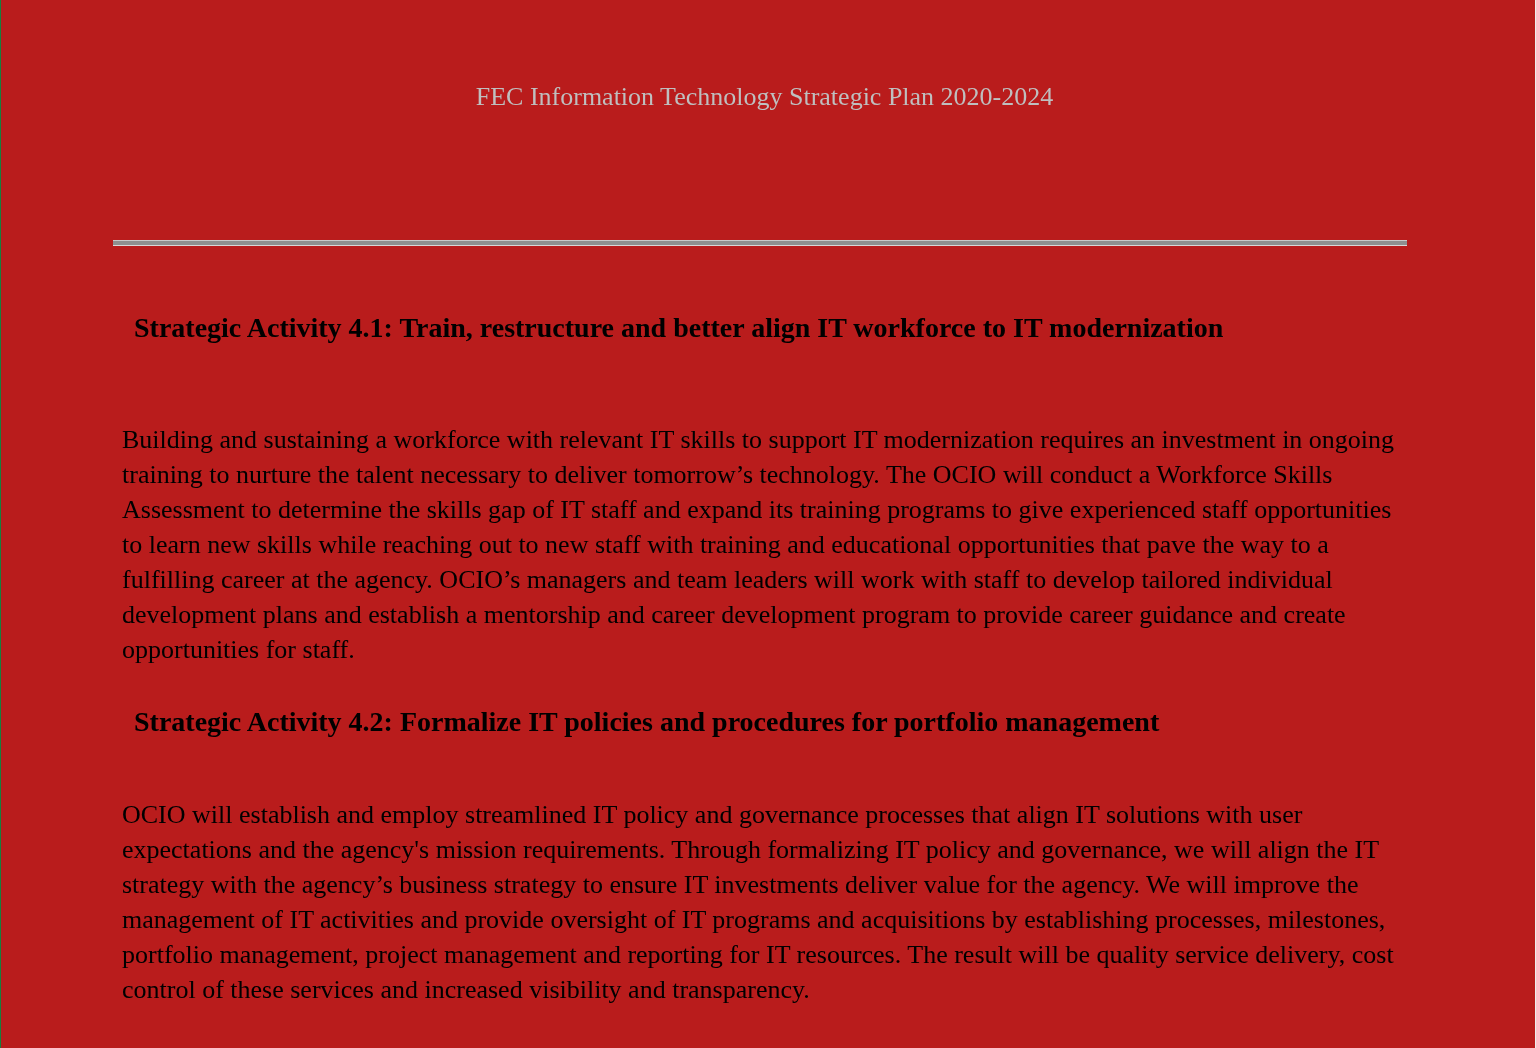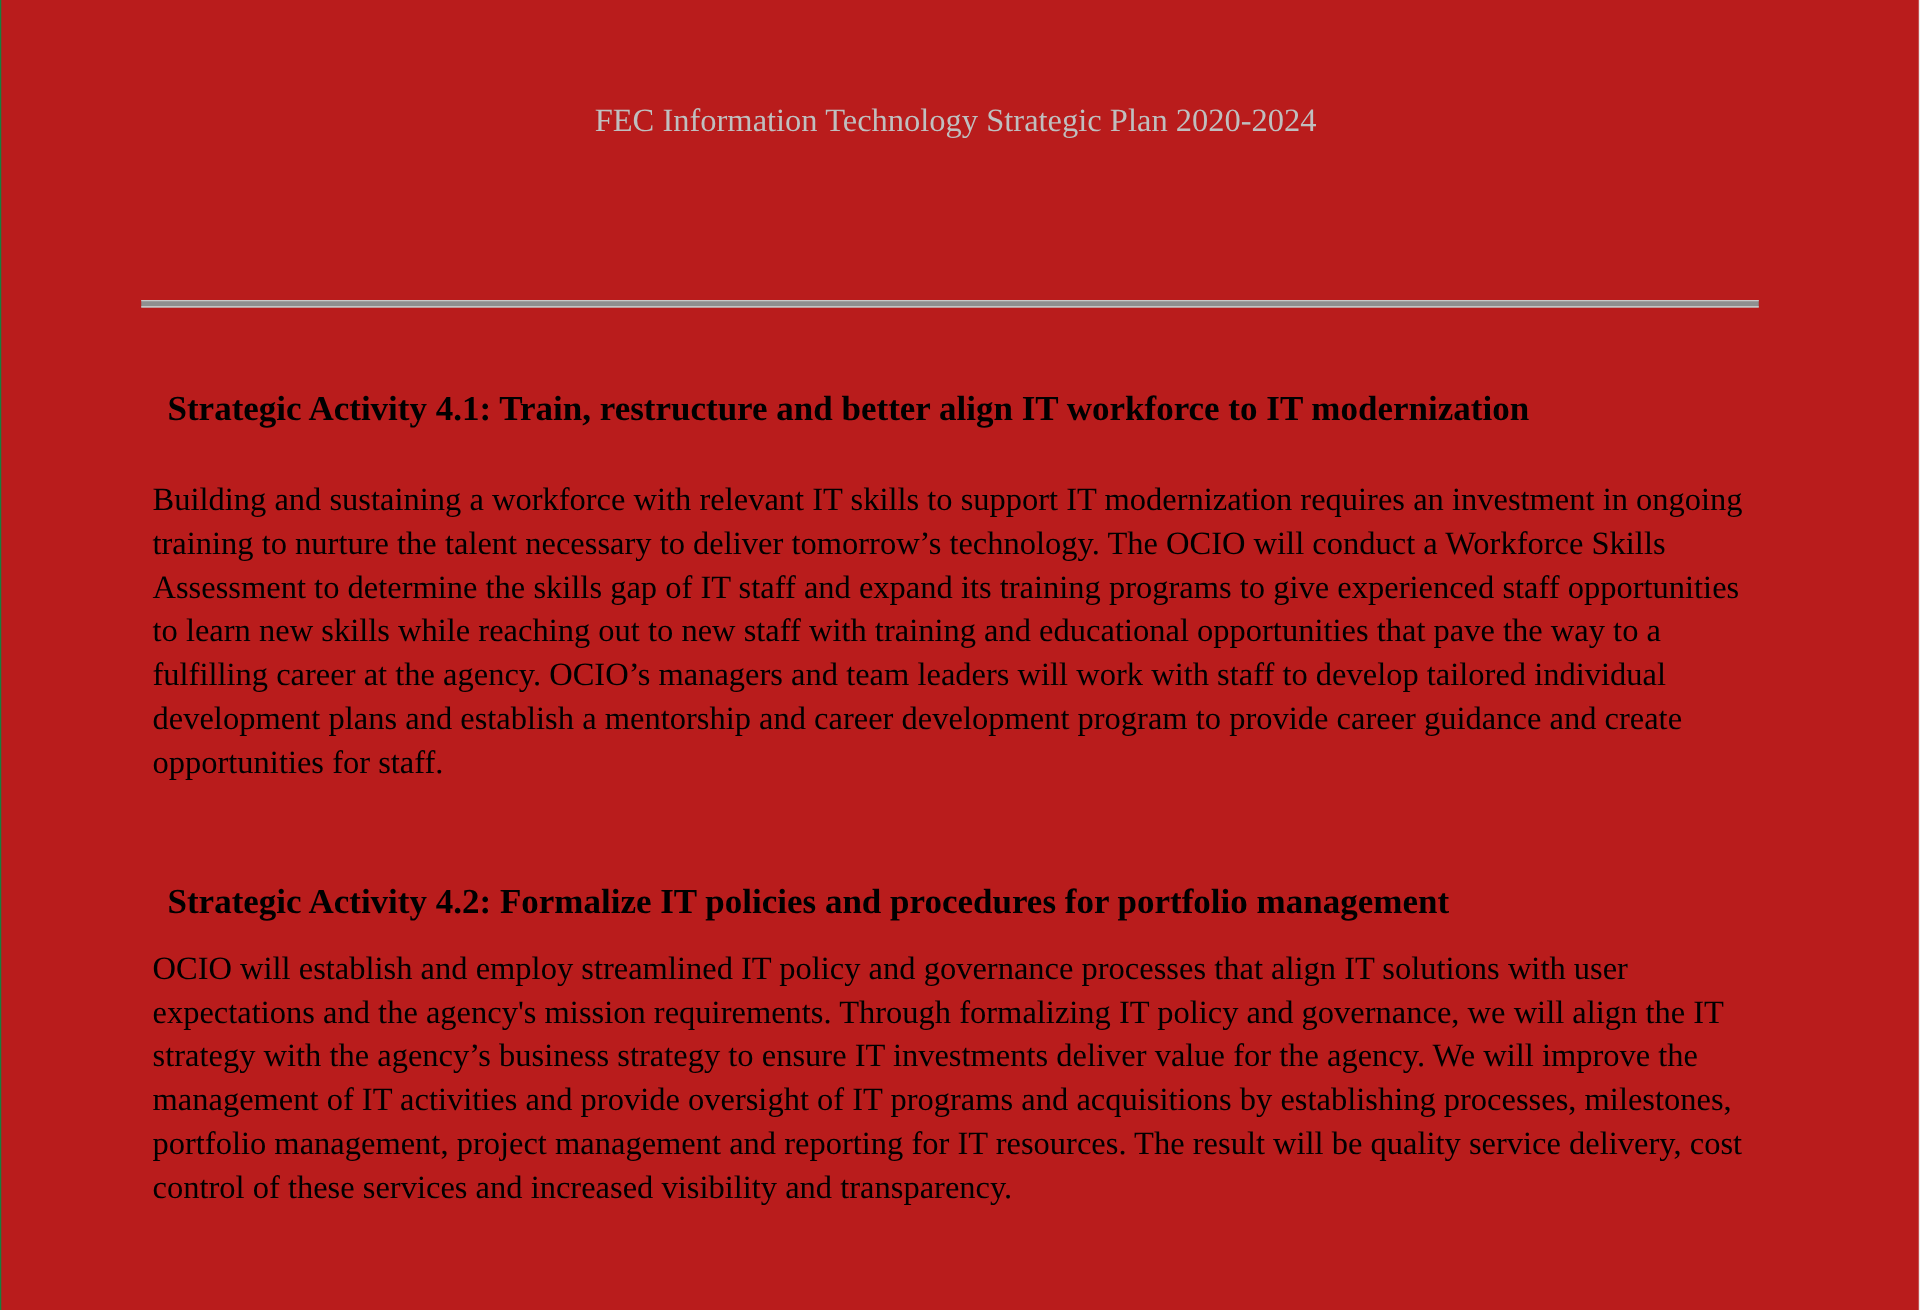--- a/index.html
+++ b/index.html
@@ -60,20 +60,21 @@
   }
   .section-heading.h1 { top: 310px; }
   .section-heading.h2 { top: 704px; }
   .section-paragraph {
     position: absolute;
     left: 121px;
     width: 1285px;
     font-size: 26px;
     line-height: 35px;
     text-align: left;
+    margin-top: 40px;
   }
   .section-paragraph.p1 { top: 382px; }
   .section-paragraph.p2 { top: 757px; }
 </style>
 </head>
 <body>
 
 <div class="page">
 
   <div class="running-header">FEC Information Technology Strategic Plan 2020-2024</div>

